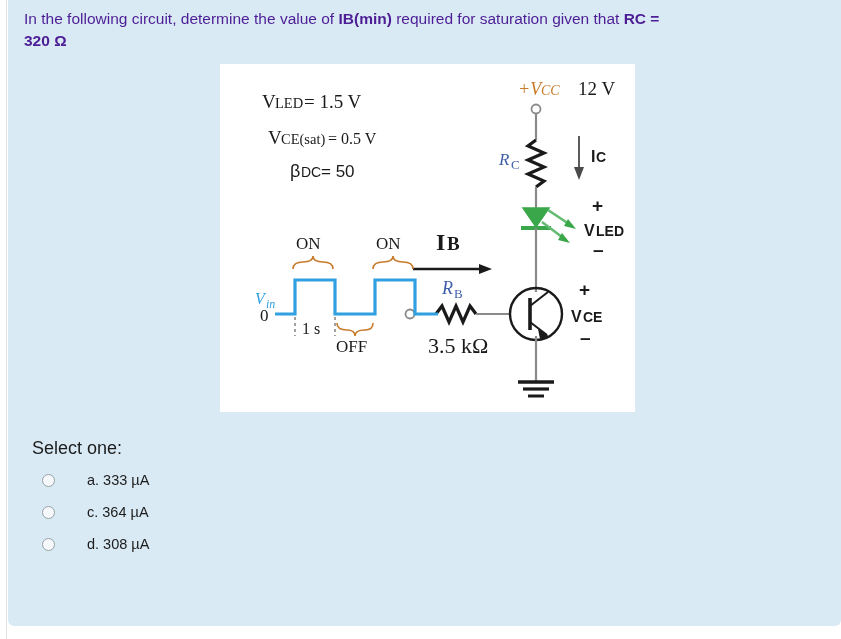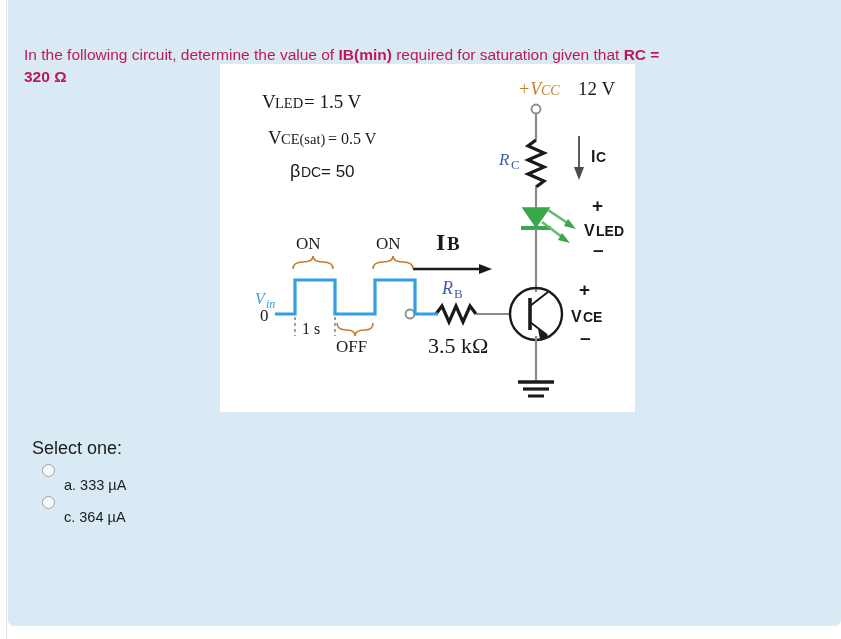--- a/index.html
+++ b/index.html
@@ -30,23 +30,22 @@
     border-radius: 0 0 6px 6px;
     box-sizing: border-box;
   }
   .q-text {
     position: absolute;
     left: 16px;
     top: 8px;
     width: 790px;
     font-size: 15.5px;
     line-height: 1.42;
-    color: #be185d;
+    color: #4c1d95;
     font-family: "Liberation Sans", sans-serif;
-    margin-top: 36px;
   }
   .q-text b { font-weight: bold; }
 
   
   .figure-box {
     position: absolute;
     left: 212px;
     top: 64px;
     width: 415px;
     height: 348px;
@@ -63,23 +62,22 @@
     color: #1c1c1c;
   }
   .options {
     position: absolute;
     left: 24px;
     top: 464px;
     width: 400px;
   }
   .option-row {
     display: flex;
-    align-items: flex-start;
+    align-items: center;
     height: 32px;
-    flex-direction: column;
   }
   .radio {
     width: 13px;
     height: 13px;
     border-radius: 50%;
     border: 1px solid #9aa0a6;
     background: #f6f9fb;
     box-sizing: border-box;
     margin-left: 10px;
     flex: 0 0 auto;
@@ -211,15 +209,19 @@
 
   <div class="options">
     <div class="option-row">
       <span class="radio"></span>
       <span class="option-label">a. 333 µA</span>
     </div>
     <div class="option-row">
       <span class="radio"></span>
       <span class="option-label">c. 364 µA</span>
     </div>
+    <div class="option-row">
+      <span class="radio"></span>
+      <span class="option-label">d. 308 µA</span>
+    </div>
   </div>
 
 </div>
 
 </body></html>

